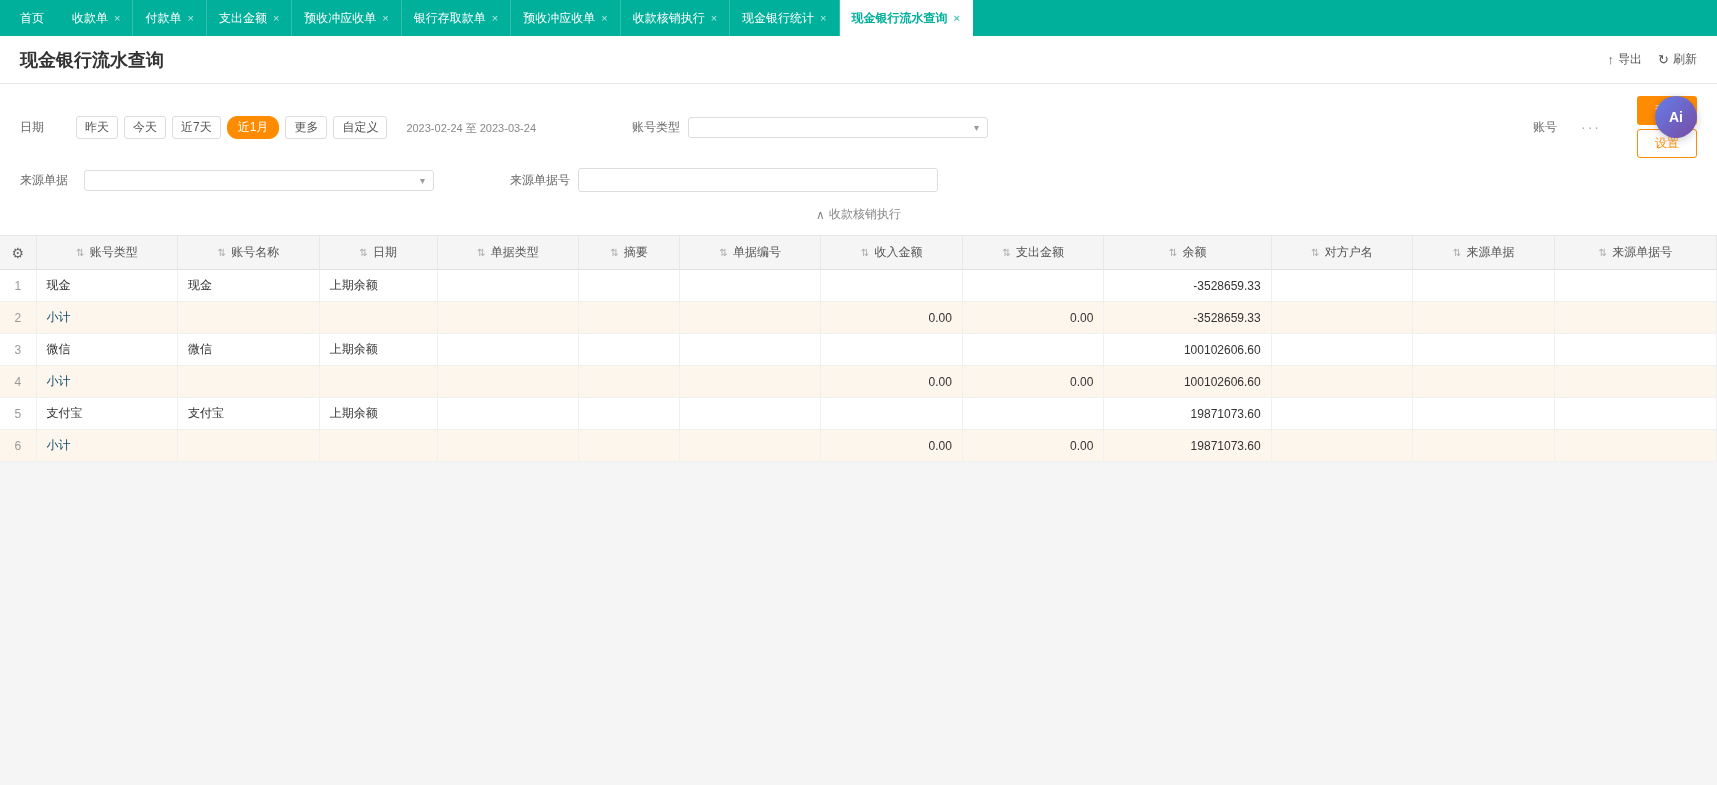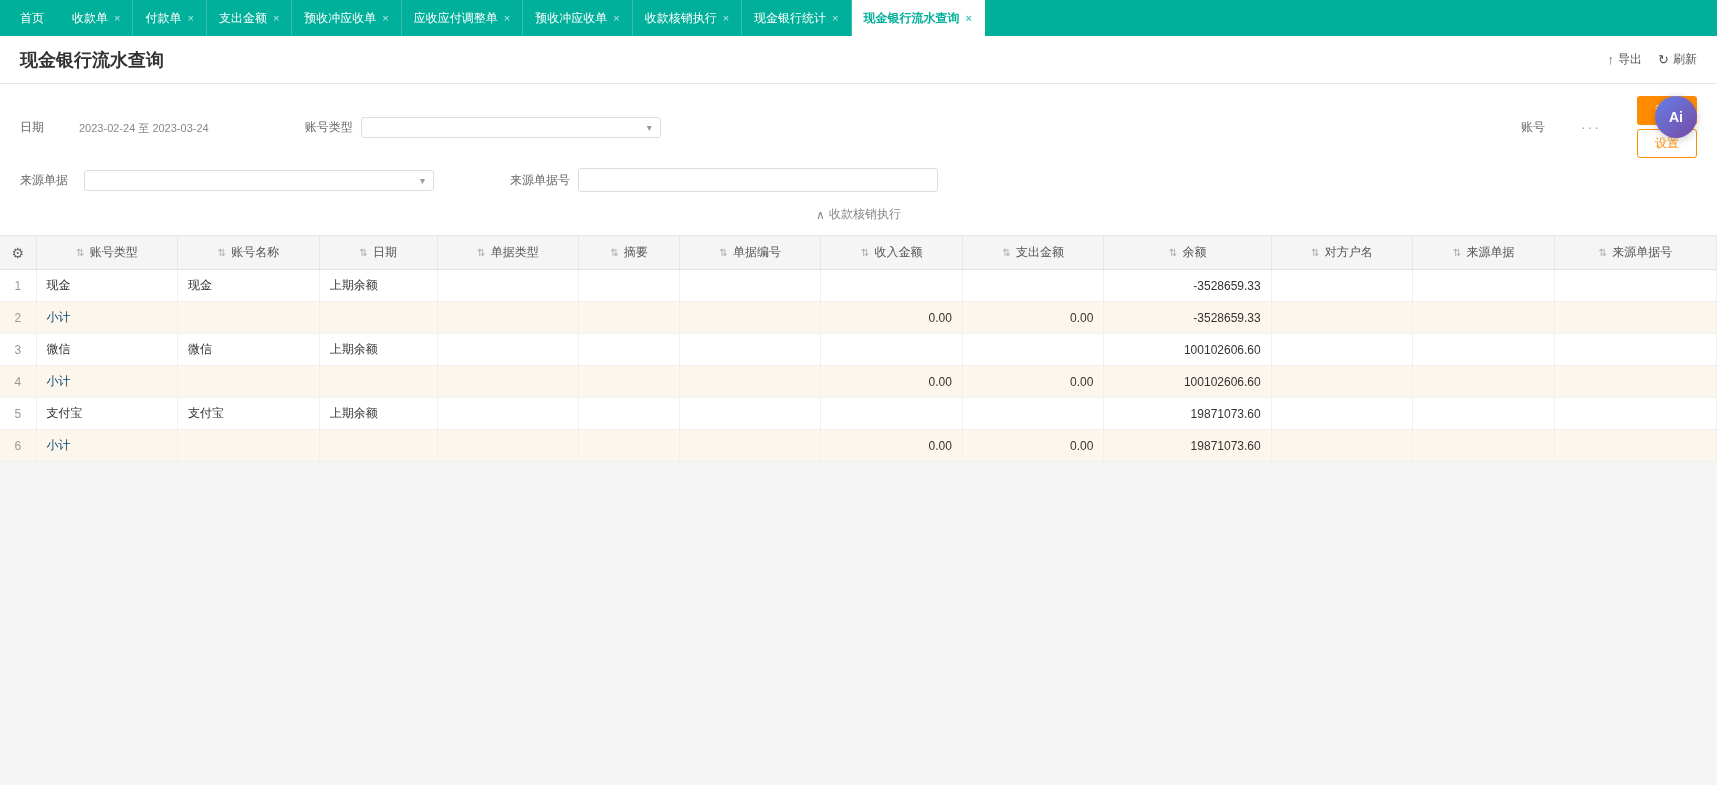--- a/index.html
+++ b/index.html
@@ -264,21 +264,21 @@
   </div>
   <div class="nav-item">
     <span>支出金额</span>
     <span class="close-x">×</span>
   </div>
   <div class="nav-item">
     <span>预收冲应收单</span>
     <span class="close-x">×</span>
   </div>
   <div class="nav-item">
-    <span>应收应付调整单</span>
+    <span>银行存取款单</span>
     <span class="close-x">×</span>
   </div>
   <div class="nav-item">
     <span>预收冲应收单</span>
     <span class="close-x">×</span>
   </div>
   <div class="nav-item">
     <span>收款核销执行</span>
     <span class="close-x">×</span>
   </div>
@@ -303,33 +303,41 @@
       <span style="font-size:13px;">↻</span>
       <span>刷新</span>
     </div>
   </div>
 </div>
 
 <div class="filter-area">
 
   <div class="filter-row">
     <span class="filter-label">日期</span>
+    <div class="filter-date-group">
+      <button class="date-btn">昨天</button>
+      <button class="date-btn">今天</button>
+      <button class="date-btn">近7天</button>
+      <button class="date-btn active">近1月</button>
+      <button class="date-btn">更多</button>
+      <button class="date-btn">自定义</button>
+    </div>
     <div style="margin-left:3px;">
       <div class="date-range-text">2023-02-24 至 2023-03-24</div>
     </div>
 
     <div style="flex:1; display:flex; align-items:center; gap:8px; margin-left:80px;">
       <span class="filter-label">账号类型</span>
       <div class="filter-select filter-select-wide">
         <span></span>
         <span class="chevron-icon">▾</span>
       </div>
     </div>
 
-    <div style="display:flex; align-items:center; gap:20px; margin-left:40px;">
+    <div style="display:flex; align-items:center; gap:8px; margin-left:40px;">
       <span class="filter-label">账号</span>
       <span class="filter-dots">···</span>
     </div>
 
     <div style="margin-left:8px; display:flex; flex-direction:column; gap:4px;padding-left:12px;">
       <button class="btn-query">查询</button>
       <button class="btn-settings">设置</button>
     </div>
   </div>
 

